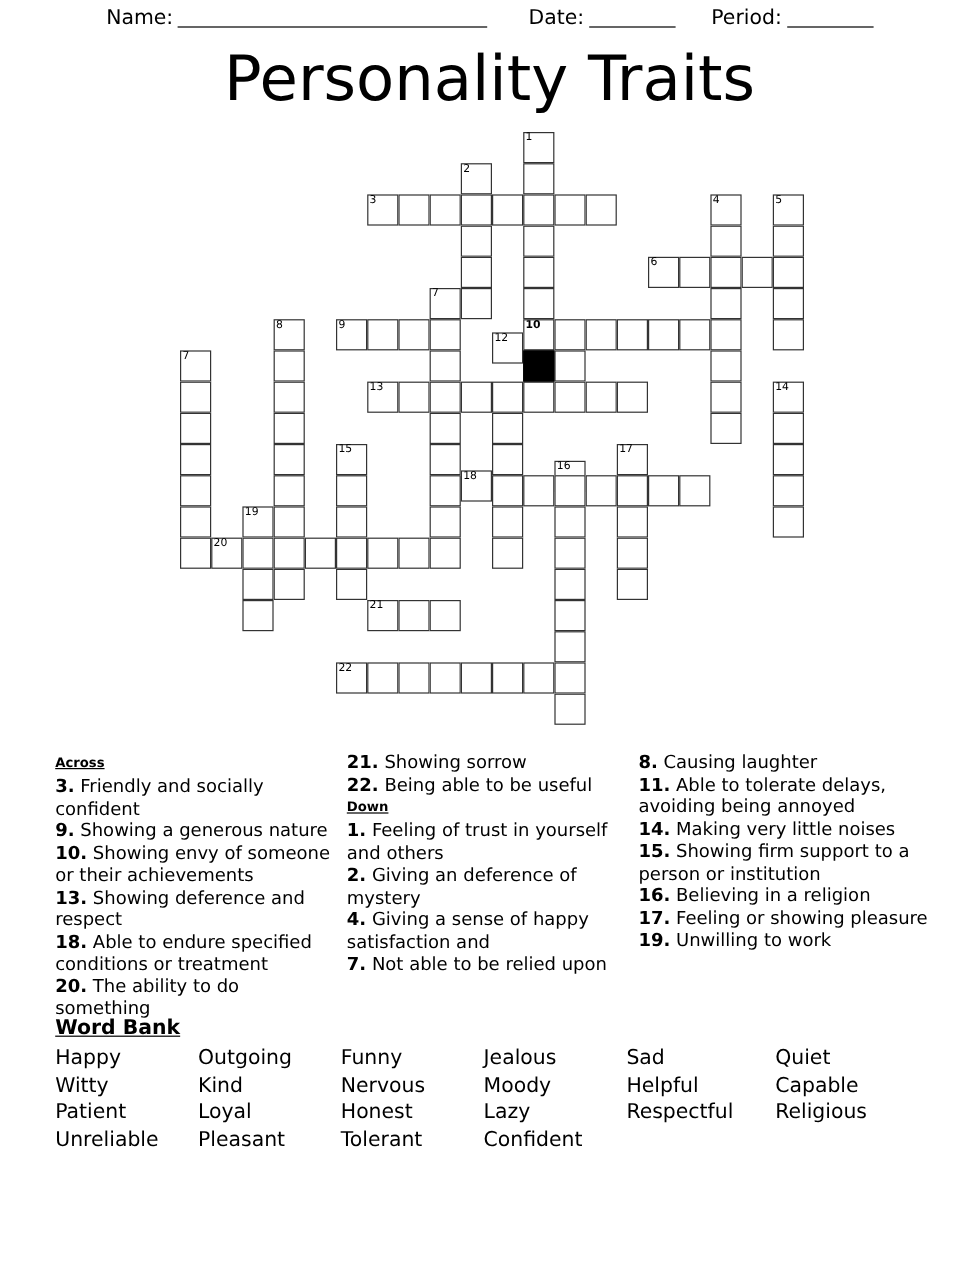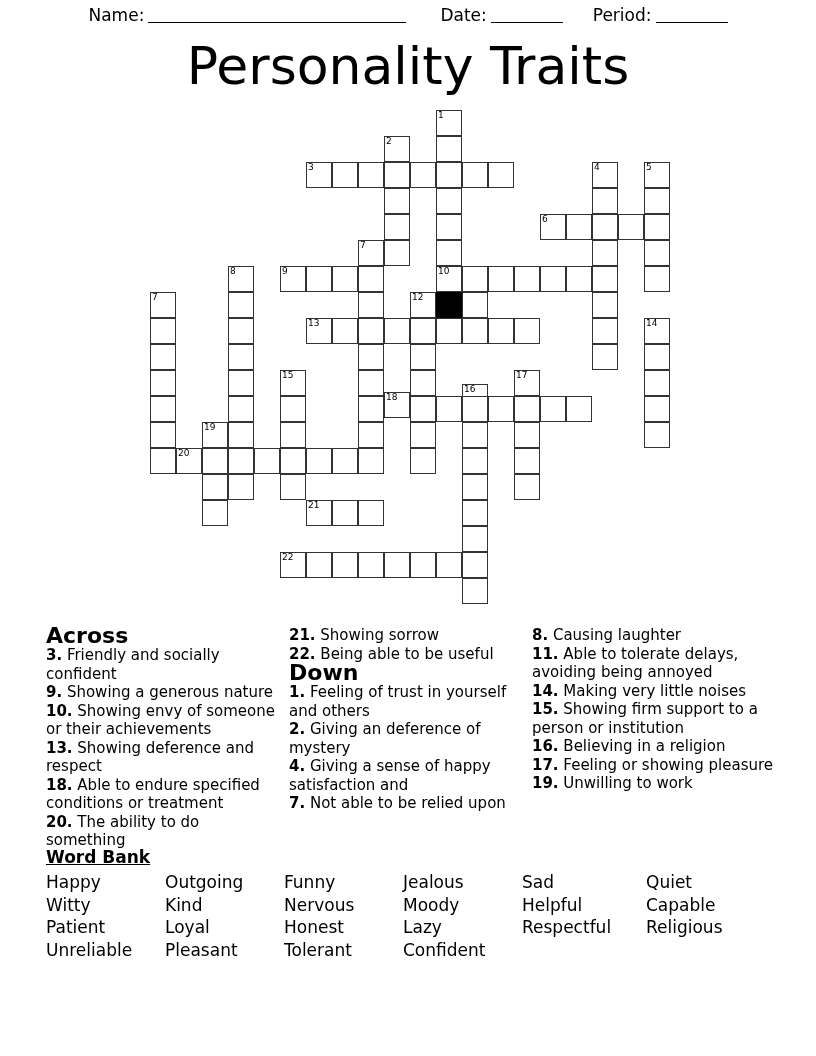--- a/index.html
+++ b/index.html
@@ -89,22 +89,23 @@
     top: 626px;
     left: 46px;
     width: 740px;
     display: flex;
     gap: 0px;
     align-items: flex-start;
   }
   .clue-col { width: 243px; padding-right: 8px; box-sizing: border-box; }
   .clue-col.c3 { width: 254px; padding-right: 0; }
   .clue-head {
-    font-size: 22px;
+    font-size: 11px;
     font-weight: bold;
+    text-decoration: underline;
     line-height: 20px;
     margin: 0 0 0px 0;
   }
   .clue {
     font-size: 15px;
     line-height: 18.5px;
     margin: 0;
   }
   .clue b { font-weight: bold; }
 
@@ -198,36 +199,36 @@
     <div class="cell" style="left: 644px; top: 240px;"></div>
     <div class="cell" style="left: 228px; top: 266px;">
       <span class="cellnum">8</span>
     </div>
     <div class="cell" style="left: 280px; top: 266px;">
       <span class="cellnum">9</span>
     </div>
     <div class="cell" style="left: 306px; top: 266px;"></div>
     <div class="cell" style="left: 332px; top: 266px;"></div>
     <div class="cell" style="left: 358px; top: 266px;"></div>
-    <div class="cell" style="left: 436px; top: 266px;">
+    <div class="cell" style="left: 436px; top: 266px; font-weight: bold;">
       <span class="cellnum">10</span>
     </div>
     <div class="cell" style="left: 462px; top: 266px;"></div>
     <div class="cell" style="left: 488px; top: 266px;"></div>
     <div class="cell" style="left: 514px; top: 266px;"></div>
     <div class="cell" style="left: 540px; top: 266px;"></div>
     <div class="cell" style="left: 566px; top: 266px;"></div>
     <div class="cell" style="left: 592px; top: 266px;"></div>
     <div class="cell" style="left: 644px; top: 266px;"></div>
     <div class="cell" style="left: 150px; top: 292px;">
       <span class="cellnum">7</span>
     </div>
     <div class="cell" style="left: 228px; top: 292px;"></div>
     <div class="cell" style="left: 358px; top: 292px;"></div>
-    <div class="cell" style="left: 410px; top: 292px;">
+    <div class="cell" style="left: 410px; top: 277px;">
       <span class="cellnum">12</span>
     </div>
     <div class="cell" style="left: 462px; top: 292px;"></div>
     <div class="cell" style="left: 592px; top: 292px;"></div>
     <div class="cell" style="left: 150px; top: 318px;"></div>
     <div class="cell" style="left: 228px; top: 318px;"></div>
     <div class="cell" style="left: 306px; top: 318px;">
       <span class="cellnum">13</span>
     </div>
     <div class="cell" style="left: 332px; top: 318px;"></div>

